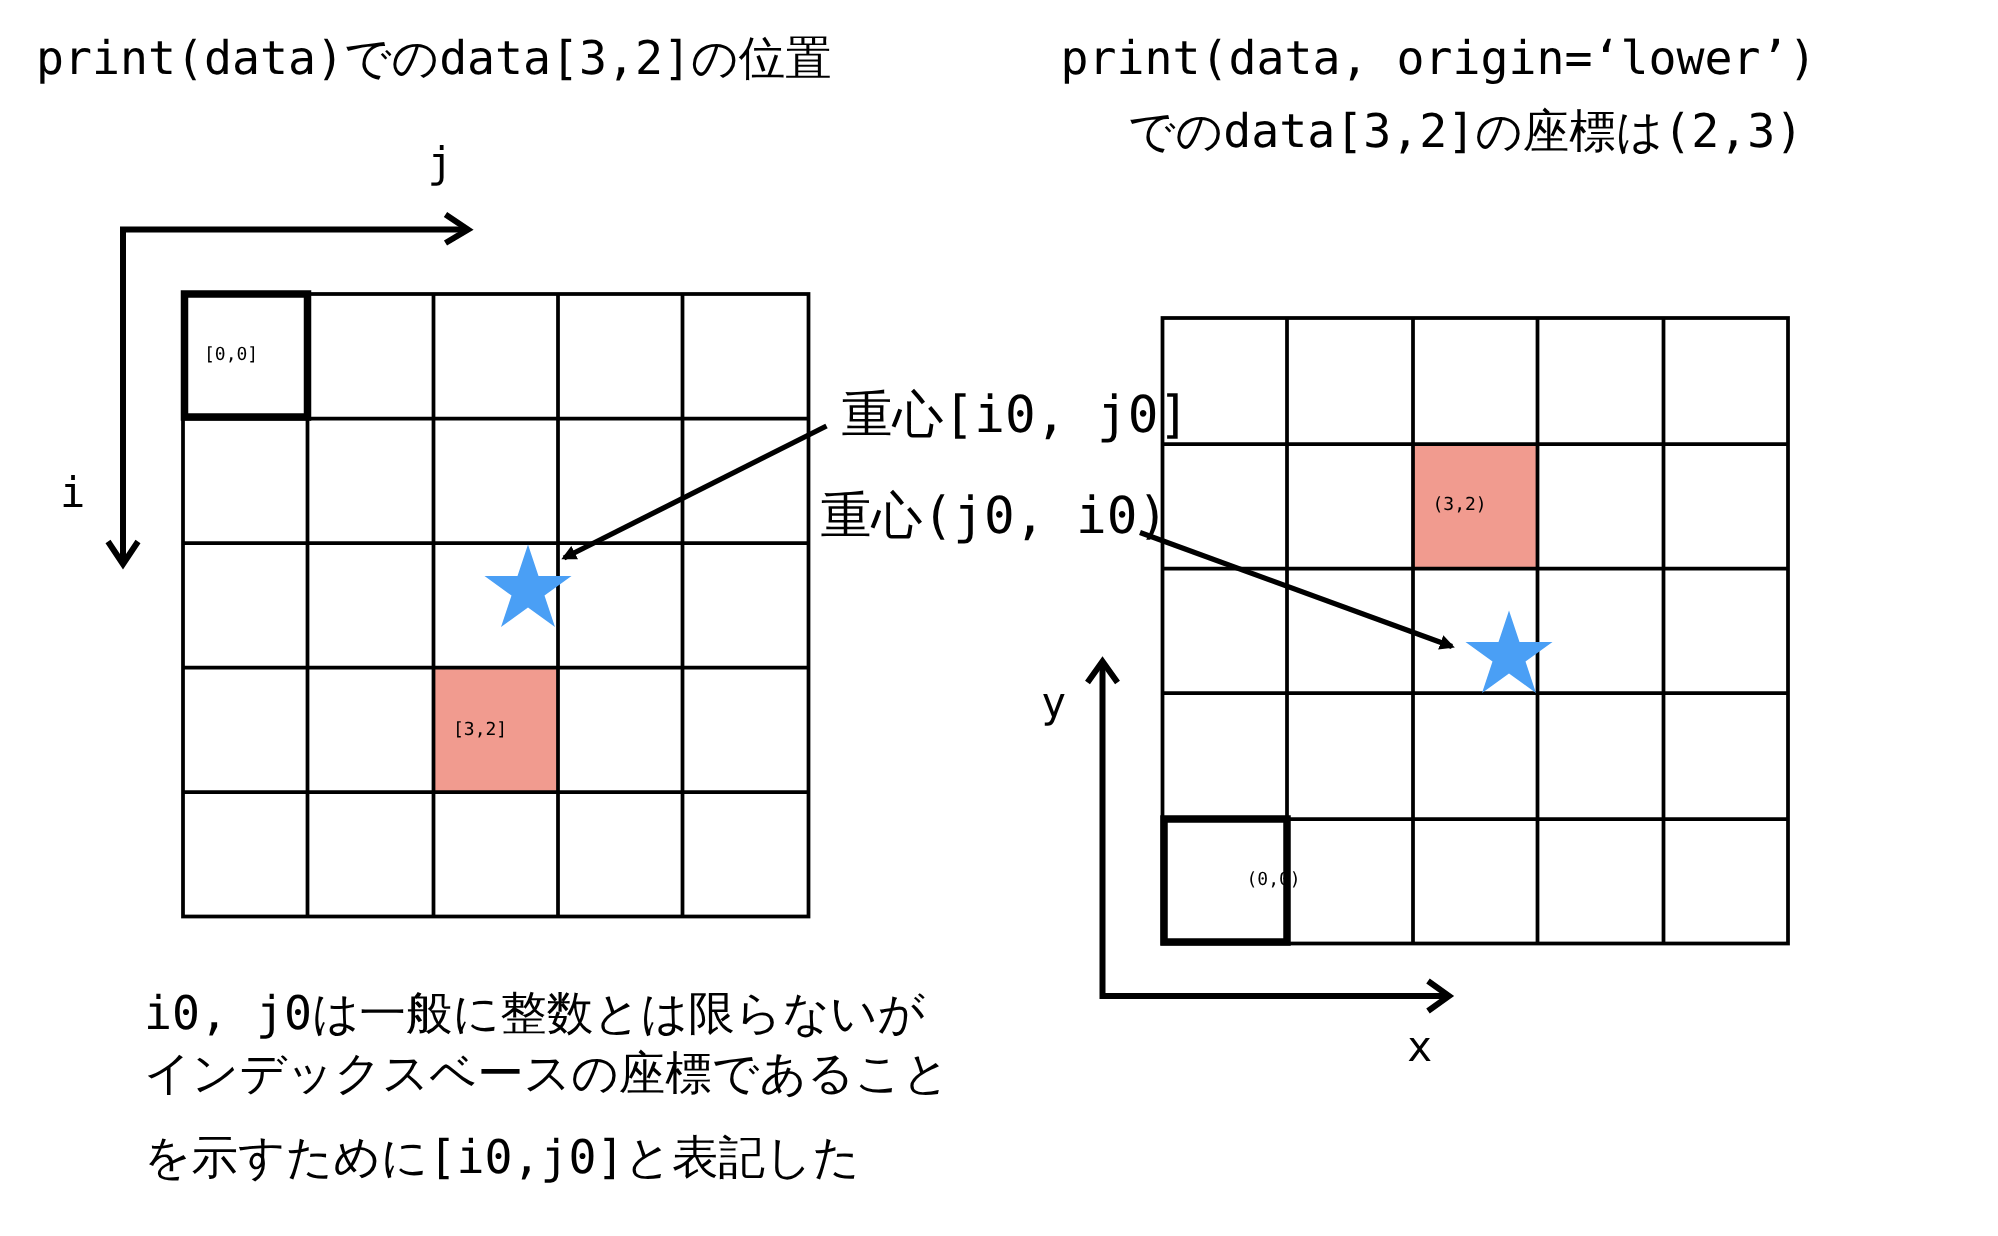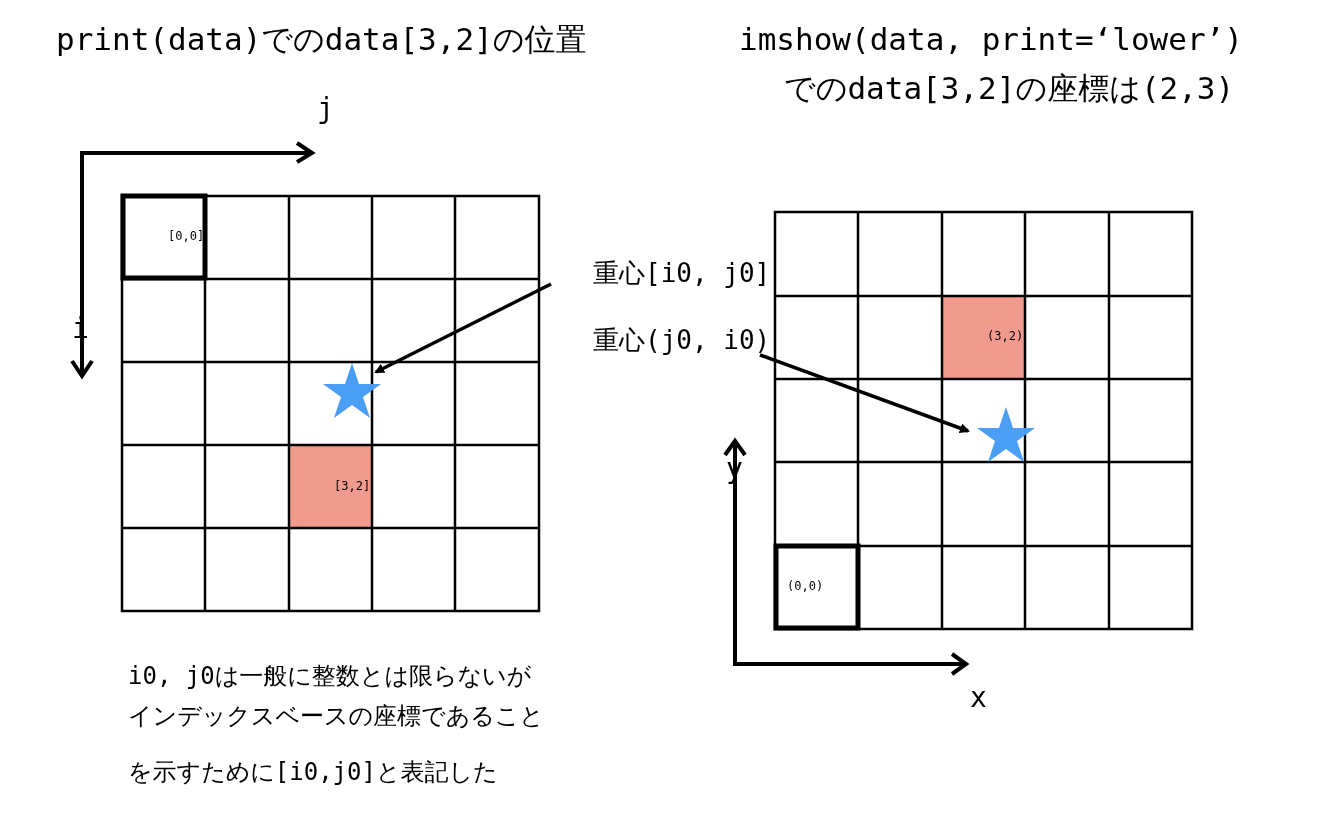--- a/index.html
+++ b/index.html
@@ -1,22 +1,22 @@
 <!DOCTYPE html>
 <html><head>
   <meta charset="utf-8">
   <style>
     html, body { margin: 0; padding: 0; background: #ffffff; }
     body { width: 1332px; height: 824px; position: relative; overflow: hidden;
            font-family: "DejaVu Sans Mono", "Liberation Mono", monospace; color: #000; }
-    .txt { position: absolute; white-space: nowrap; line-height: 1; margin-left: 32px; }
+    .txt { position: absolute; white-space: nowrap; line-height: 1; }
     .title { font-size: 31px; }
     .axis-label { font-size: 28px; }
-    .callout { font-size: 26px; }
-    .note { font-size: 24px; line-height: 48px; }
+    .callout { font-size: 34px; }
+    .note { font-size: 31px; line-height: 48px; }
     .cell-label { font-size: 12px; }
     svg.canvas { position: absolute; left: 0; top: 0; }
   </style>
 </head>
 <body>
 
 <svg class="canvas" width="1332" height="824" viewBox="0 0 1332 824">
   <defs>
     <marker id="tri" markerWidth="10" markerHeight="10" refX="8" refY="5" orient="auto" markerUnits="userSpaceOnUse" viewBox="0 0 10 10">
       <path d="M0,0 L10,5 L0,10 z" fill="#000"></path>
@@ -70,31 +70,31 @@
     <polyline points="725,455 735,441 745,455"></polyline>
     <polyline points="952,654 966,664 952,674"></polyline>
   </g>
 
   <polygon fill="#4A9FF5" points="1006,407 1013,428 1035,428 1017,441 1024,462 1006,449 988,462 995,441 977,428 999,428"></polygon>
 
   <line x1="760" y1="355" x2="968" y2="431" stroke="#000" stroke-width="3.5" marker-end="url(#tri)"></line>
 </svg>
 
 <div class="txt title" style="left:24px; top:24px;">print(data)でのdata[3,2]の位置</div>
-<div class="txt title" style="left:707px; top:24px;">imshow(data, print=‘lower’)</div>
+<div class="txt title" style="left:707px; top:24px;">print(data, origin=‘lower’)</div>
 <div class="txt title" style="left:752px; top:73px;">でのdata[3,2]の座標は(2,3)</div>
 
 <div class="txt axis-label" style="left:285px; top:95px;">j</div>
 <div class="txt axis-label" style="left:40px; top:315px;">i</div>
 <div class="txt axis-label" style="left:694px; top:455px;">y</div>
 <div class="txt axis-label" style="left:938px; top:684px;">x</div>
 
 <div class="txt cell-label" style="left:136px; top:230px;">[0,0]</div>
 <div class="txt cell-label" style="left:302px; top:480px;">[3,2]</div>
 <div class="txt cell-label" style="left:955px; top:330px;">(3,2)</div>
-<div class="txt cell-label" style="left:755px; top:580px;text-align:center;">(0,0)</div>
+<div class="txt cell-label" style="left:831px; top:580px;text-align:center;">(0,0)</div>
 
 <div class="txt callout" style="left:561px; top:260px;">重心[i0, j0]</div>
-<div class="txt callout" style="left:561px; top:327px;">重心(j0, i0)</div>
+<div class="txt callout" style="left:547px; top:327px;">重心(j0, i0)</div>
 
 <div class="txt note" style="left:96px; top:652px;">i0, j0は一般に整数とは限らないが</div>
 <div class="txt note" style="left:96px; top:692px;">インデックスベースの座標であること</div>
 <div class="txt note" style="left:96px; top:748px;">を示すために[i0,j0]と表記した</div>
 
 </body></html>

